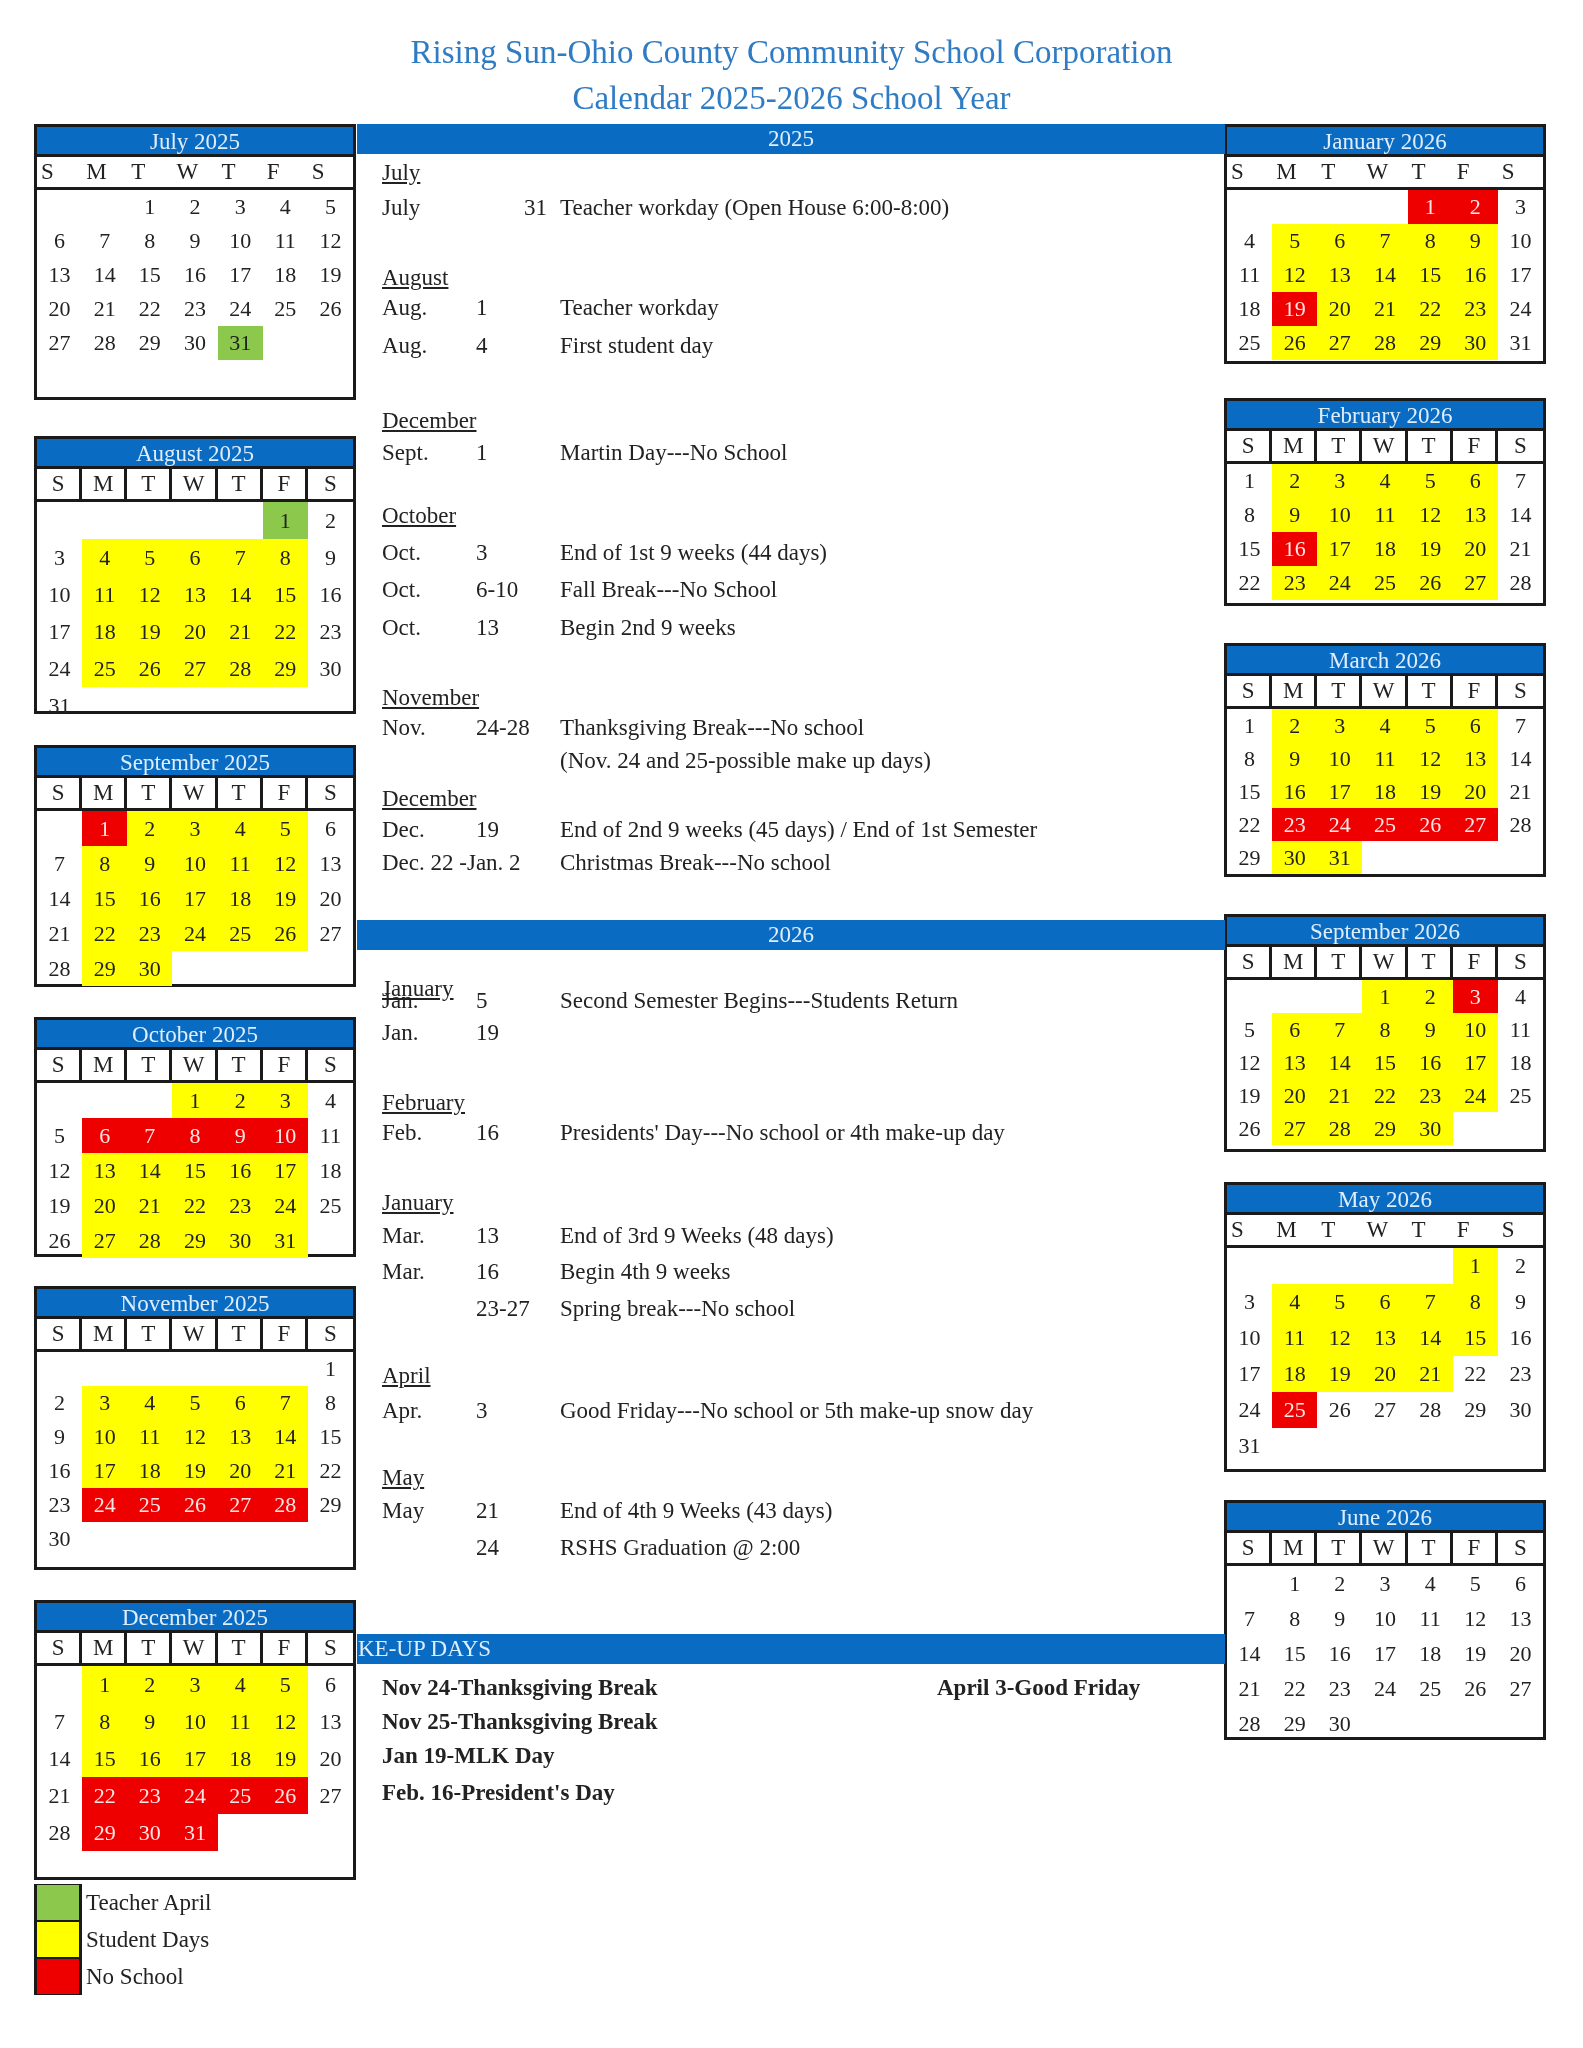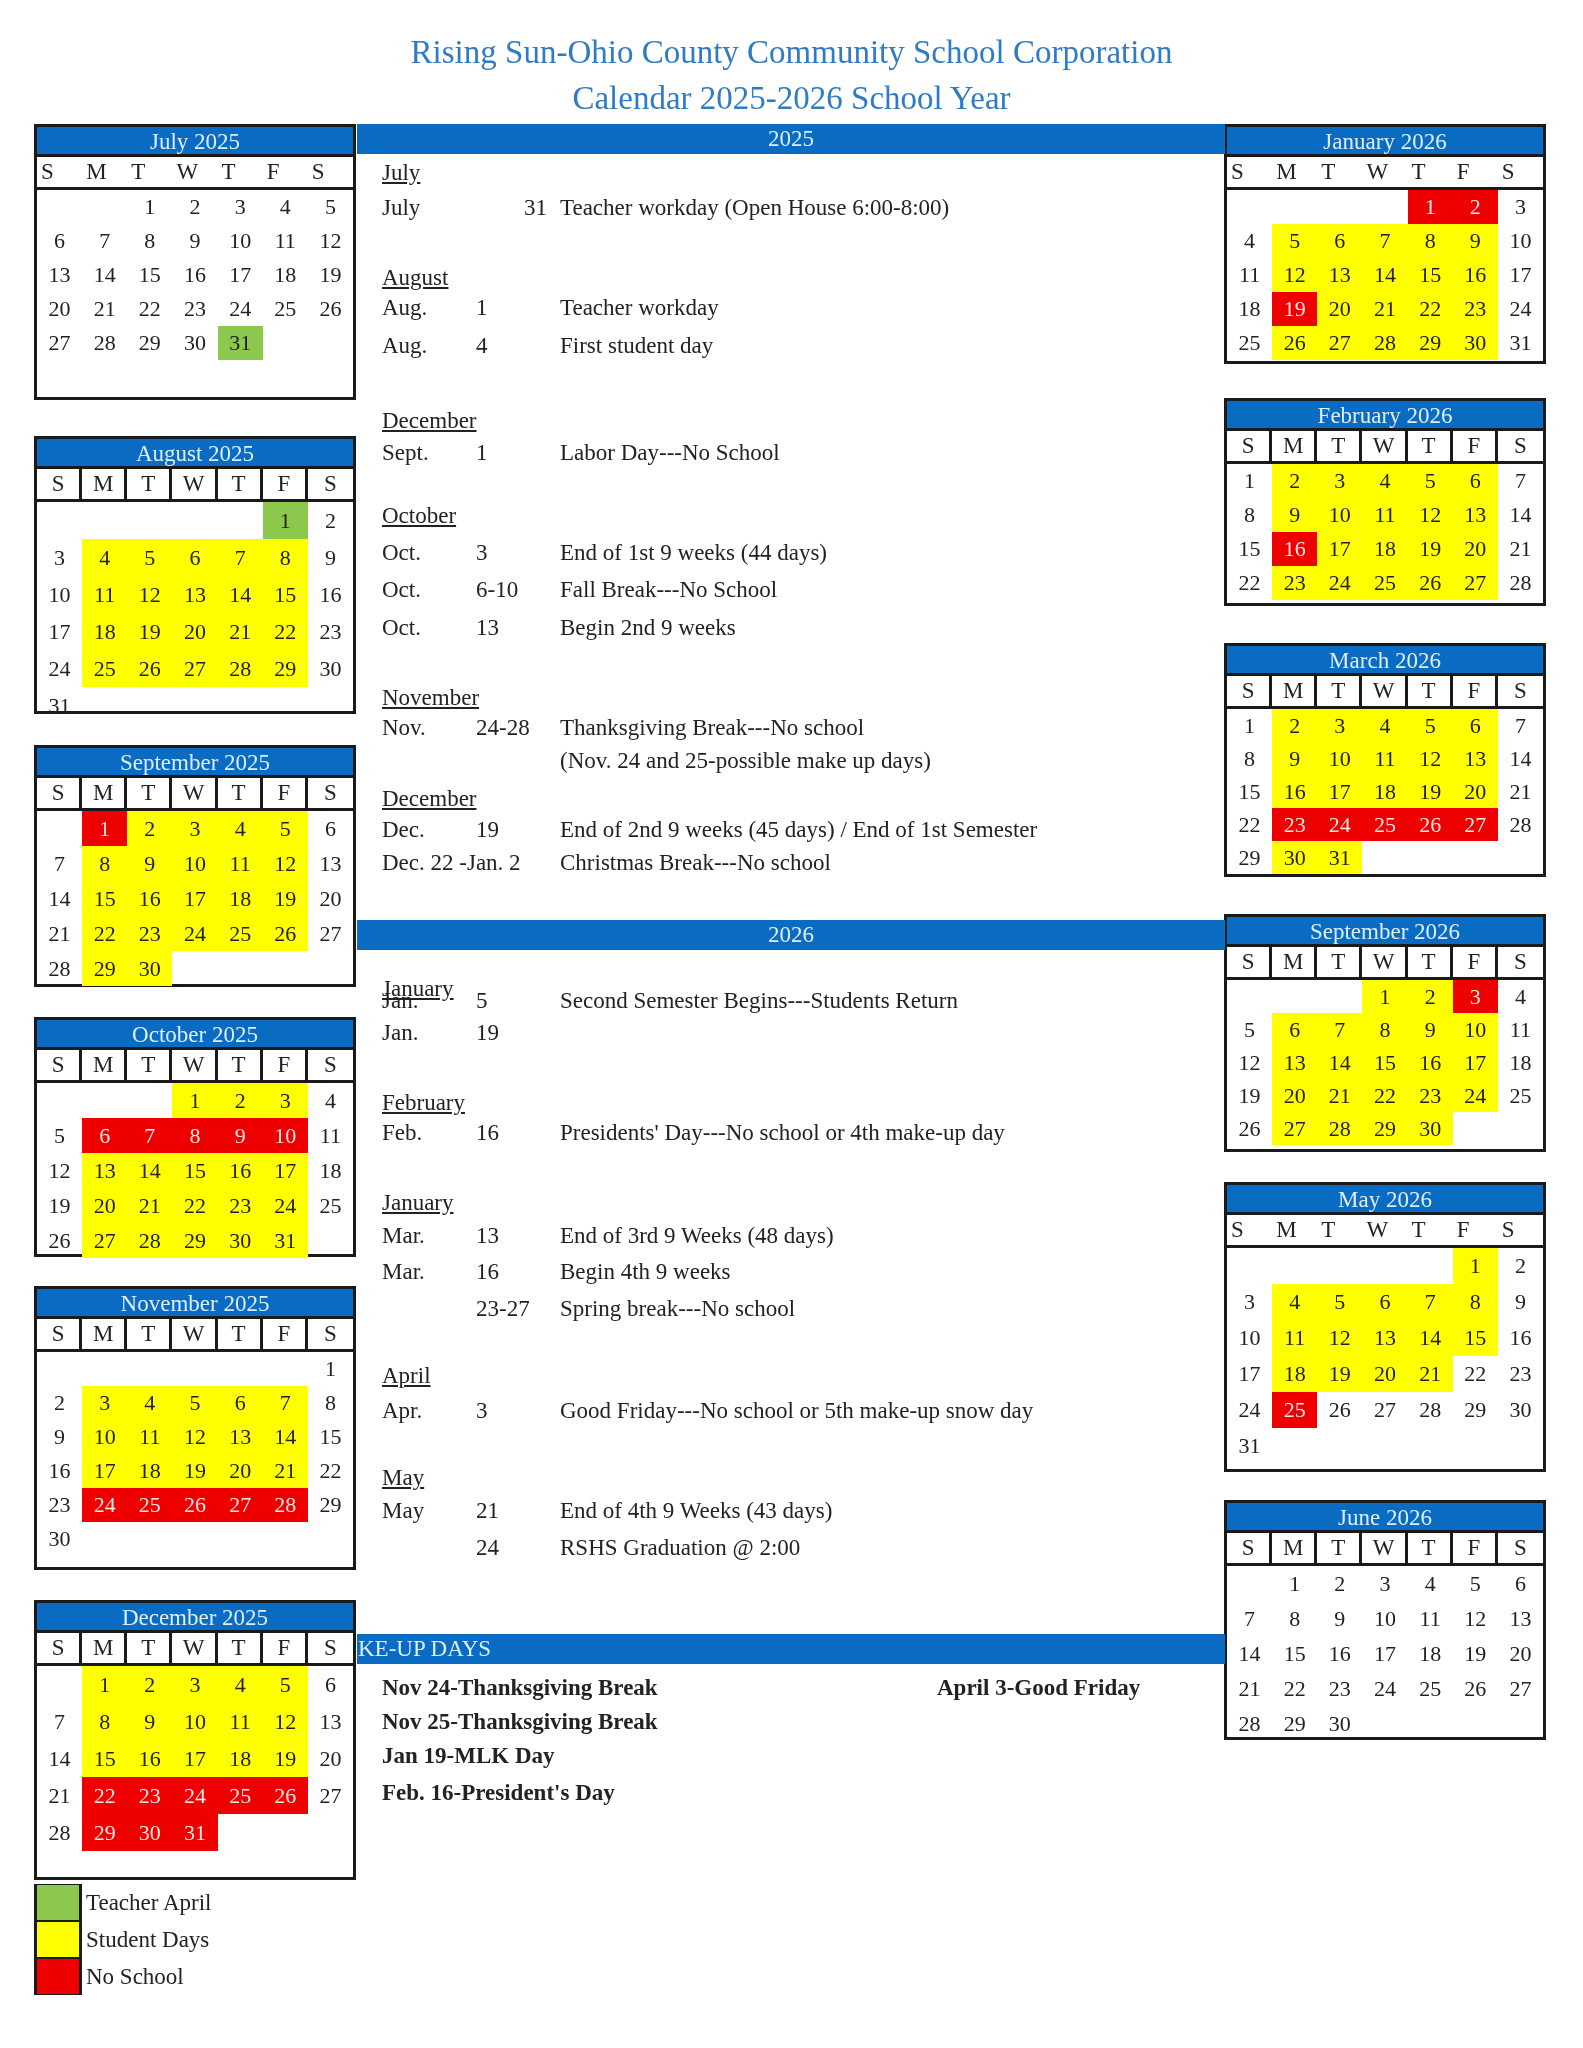--- a/index.html
+++ b/index.html
@@ -639,21 +639,21 @@
       <span class="x">Teacher workday</span>
     </div>
     <div class="ev-row" style="top: 333px; width: 820px; height: 30px;">
       <span class="m">Aug.</span>
       <span class="d">4</span>
       <span class="x">First student day</span>
     </div>
     <div class="ev-row" style="top: 440px; width: 820px; height: 30px;">
       <span class="m">Sept.</span>
       <span class="d">1</span>
-      <span class="x">Labor Day---No School</span>
+      <span class="x">Martin Day---No School</span>
     </div>
     <div class="ev-row" style="top: 540px; width: 820px; height: 30px;">
       <span class="m">Oct.</span>
       <span class="d">3</span>
       <span class="x">End of 1st 9 weeks (44 days)</span>
     </div>
     <div class="ev-row" style="top: 577px; width: 820px; height: 30px;">
       <span class="m">Oct.</span>
       <span class="d">6-10</span>
       <span class="x">Fall Break---No School</span>

